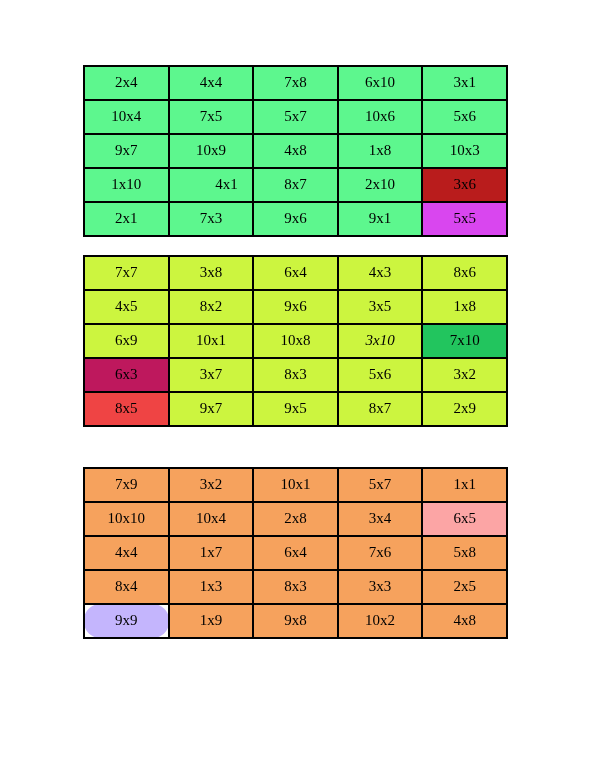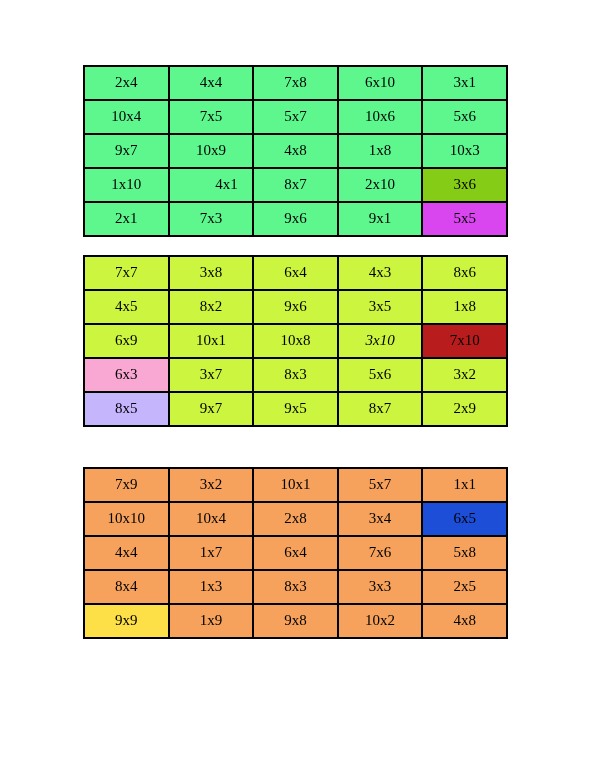--- a/index.html
+++ b/index.html
@@ -86,21 +86,21 @@
             <td style="background: rgb(93, 247, 142);">10x9</td>
             <td style="background: rgb(93, 247, 142);">4x8</td>
             <td style="background: rgb(93, 247, 142);">1x8</td>
             <td style="background: rgb(93, 247, 142);">10x3</td>
           </tr>
           <tr>
             <td style="background: rgb(93, 247, 142);">1x10</td>
             <td style="background: rgb(93, 247, 142); padding-left: 31px;">4x1</td>
             <td style="background: rgb(93, 247, 142);">8x7</td>
             <td style="background: rgb(93, 247, 142);">2x10</td>
-            <td style="background: #84cc16; text-align: center;">3x6</td>
+            <td style="background: #b91c1c; text-align: center;">3x6</td>
           </tr>
           <tr>
             <td style="background: rgb(93, 247, 142);">2x1</td>
             <td style="background: rgb(93, 247, 142);">7x3</td>
             <td style="background: rgb(93, 247, 142);">9x6</td>
             <td style="background: rgb(93, 247, 142);">9x1</td>
             <td style="background: #d946ef;">5x5</td>
           </tr>
         </tbody>
     </table>
@@ -121,31 +121,31 @@
             <td style="background: rgb(204, 245, 63);">8x2</td>
             <td style="background: rgb(204, 245, 63);">9x6</td>
             <td style="background: rgb(204, 245, 63);">3x5</td>
             <td style="background: rgb(204, 245, 63);">1x8</td>
           </tr>
           <tr>
             <td style="background: rgb(204, 245, 63);">6x9</td>
             <td style="background: rgb(204, 245, 63);">10x1</td>
             <td style="background: rgb(204, 245, 63);">10x8</td>
             <td style="background: rgb(204, 245, 63); font-style: italic;">3x10</td>
-            <td style="background: #b91c1c;">7x10</td>
+            <td style="background: #22c55e;">7x10</td>
           </tr>
           <tr>
-            <td style="background: #f9a8d4;">6x3</td>
+            <td style="background: #be185d;">6x3</td>
             <td style="background: rgb(204, 245, 63);">3x7</td>
             <td style="background: rgb(204, 245, 63);">8x3</td>
             <td style="background: rgb(204, 245, 63);">5x6</td>
             <td style="background: rgb(204, 245, 63);">3x2</td>
           </tr>
           <tr>
-            <td style="background: #c4b5fd;">8x5</td>
+            <td style="background: #ef4444;">8x5</td>
             <td style="background: rgb(204, 245, 63);">9x7</td>
             <td style="background: rgb(204, 245, 63);">9x5</td>
             <td style="background: rgb(204, 245, 63);">8x7</td>
             <td style="background: rgb(204, 245, 63);">2x9</td>
           </tr>
         </tbody>
     </table>
   </div>
 
   <div class="grid-block grid-orange" id="grid-2">
@@ -156,38 +156,38 @@
             <td style="background: rgb(246, 162, 93);">3x2</td>
             <td style="background: rgb(246, 162, 93);">10x1</td>
             <td style="background: rgb(246, 162, 93);">5x7</td>
             <td style="background: rgb(246, 162, 93);">1x1</td>
           </tr>
           <tr>
             <td style="background: rgb(246, 162, 93);">10x10</td>
             <td style="background: rgb(246, 162, 93);">10x4</td>
             <td style="background: rgb(246, 162, 93);">2x8</td>
             <td style="background: rgb(246, 162, 93);">3x4</td>
-            <td style="background: #1d4ed8;">6x5</td>
+            <td style="background: #fca5a5;">6x5</td>
           </tr>
           <tr>
             <td style="background: rgb(246, 162, 93);">4x4</td>
             <td style="background: rgb(246, 162, 93);">1x7</td>
             <td style="background: rgb(246, 162, 93);">6x4</td>
             <td style="background: rgb(246, 162, 93);">7x6</td>
             <td style="background: rgb(246, 162, 93);">5x8</td>
           </tr>
           <tr>
             <td style="background: rgb(246, 162, 93);">8x4</td>
             <td style="background: rgb(246, 162, 93);">1x3</td>
             <td style="background: rgb(246, 162, 93);">8x3</td>
             <td style="background: rgb(246, 162, 93);">3x3</td>
             <td style="background: rgb(246, 162, 93);">2x5</td>
           </tr>
           <tr>
-            <td style="background: #fde047;">9x9</td>
+            <td style="background: #c4b5fd; border-radius: 16px;">9x9</td>
             <td style="background: rgb(246, 162, 93);">1x9</td>
             <td style="background: rgb(246, 162, 93);">9x8</td>
             <td style="background: rgb(246, 162, 93);">10x2</td>
             <td style="background: rgb(246, 162, 93);">4x8</td>
           </tr>
         </tbody>
     </table>
   </div>
 
 </div>

